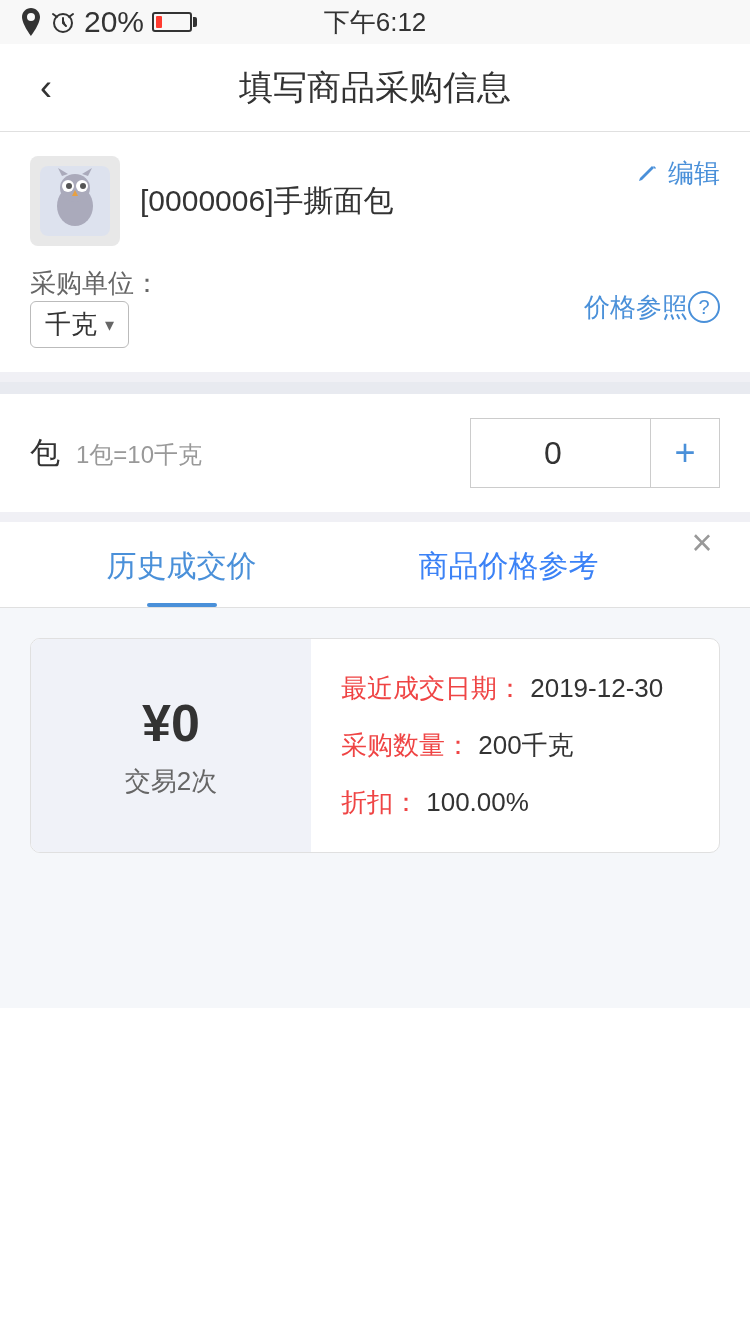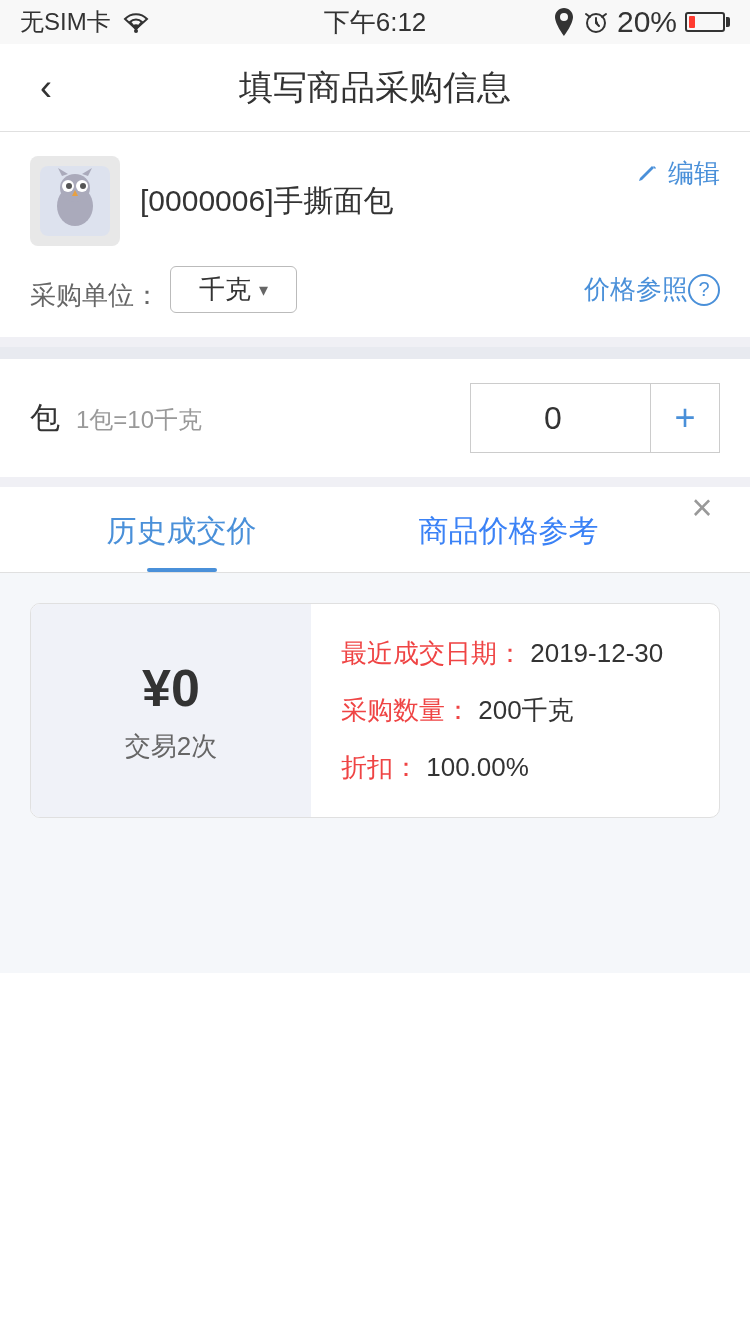--- a/index.html
+++ b/index.html
@@ -136,21 +136,21 @@
     .unit-label {
       font-size: 26px;
       color: #666;
       margin-right: 10px;
     }
     .unit-select-wrapper {
       display: inline-flex;
       align-items: center;
       border: 1px solid #bbb;
       border-radius: 6px;
-      padding: 5px 28px;
+      padding: 5px 14px;
       font-size: 26px;
       color: #333;
       background: #fff;
       gap: 8px;
       cursor: pointer;
     }
     .dropdown-arrow {
       font-size: 18px;
       color: #666;
     }
@@ -335,29 +335,20 @@
     
     .bottom-space {
       height: 600px;
       background: #fff;
     }
   </style>
 </head>
 <body>
 
 <div class="status-bar">
-  <div class="status-left">
-    <span>无SIM卡</span>
-    <svg width="30" height="22" viewBox="0 0 30 22">
-      <path d="M15 18l3-3.5a4.2 4.2 0 00-6 0L15 18z" fill="#333"></path>
-      <path d="M15 18L9 11a8.5 8.5 0 0112 0L15 18z" fill="none" stroke="#333" stroke-width="2"></path>
-      <path d="M15 18L4 8a15 15 0 0122 0L15 18z" fill="none" stroke="#333" stroke-width="2"></path>
-      <circle cx="15" cy="20" r="2" fill="#333"></circle>
-    </svg>
-  </div>
   <div class="status-center">下午6:12</div>
   <div class="status-right">
     <svg width="22" height="28" viewBox="0 0 22 28">
       <path d="M11 0C6 0 2 4 2 9c0 7 9 19 9 19s9-12 9-19c0-5-4-9-9-9zm0 13a4 4 0 110-8 4 4 0 010 8z" fill="#333"></path>
     </svg>
     <svg width="26" height="26" viewBox="0 0 26 26">
       <circle cx="13" cy="14" r="9" fill="none" stroke="#333" stroke-width="2"></circle>
       <path d="M13 9v5l3 3" stroke="#333" stroke-width="2" stroke-linecap="round"></path>
       <path d="M3 5l4 3M23 5l-4 3" stroke="#333" stroke-width="2" stroke-linecap="round"></path>
     </svg>
@@ -405,21 +396,21 @@
     </div>
     <div class="product-edit">
       <svg width="26" height="26" viewBox="0 0 26 26">
         <path d="M3 20l3-1 12-12-2-2L4 17 3 20z" fill="#4a90d9"></path>
         <path d="M18 5l2 2-1 1-2-2 1-1z" fill="#4a90d9"></path>
       </svg>
       <span>编辑</span>
     </div>
   </div>
   <div class="product-unit-row">
-    <div style="display:flex; align-items:flex-end;">
+    <div style="display:flex; align-items:flex-start;flex-direction:column;">
       <span class="unit-label">采购单位：</span>
       <div class="unit-select-wrapper">
         <span>千克</span>
         <span class="dropdown-arrow">▾</span>
       </div>
     </div>
     <div class="price-ref">
       <span>价格参照</span>
       <div class="question-circle">?</div>
     </div>

